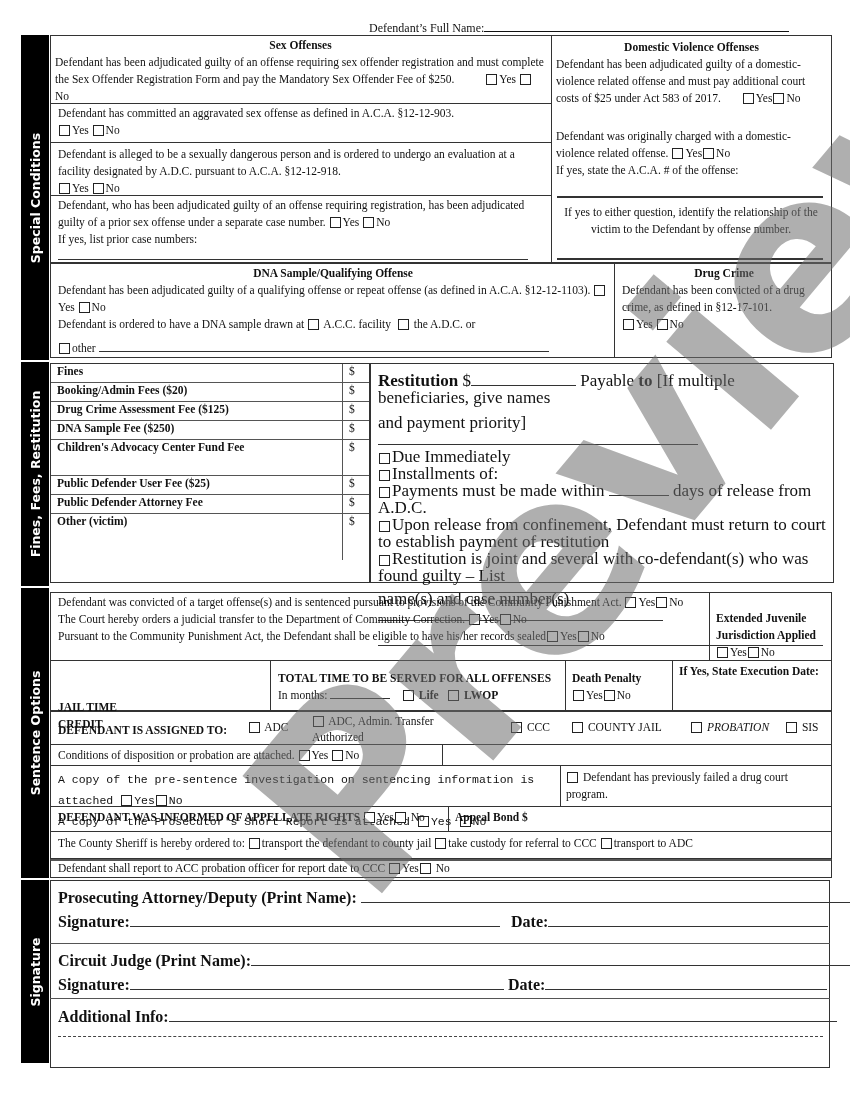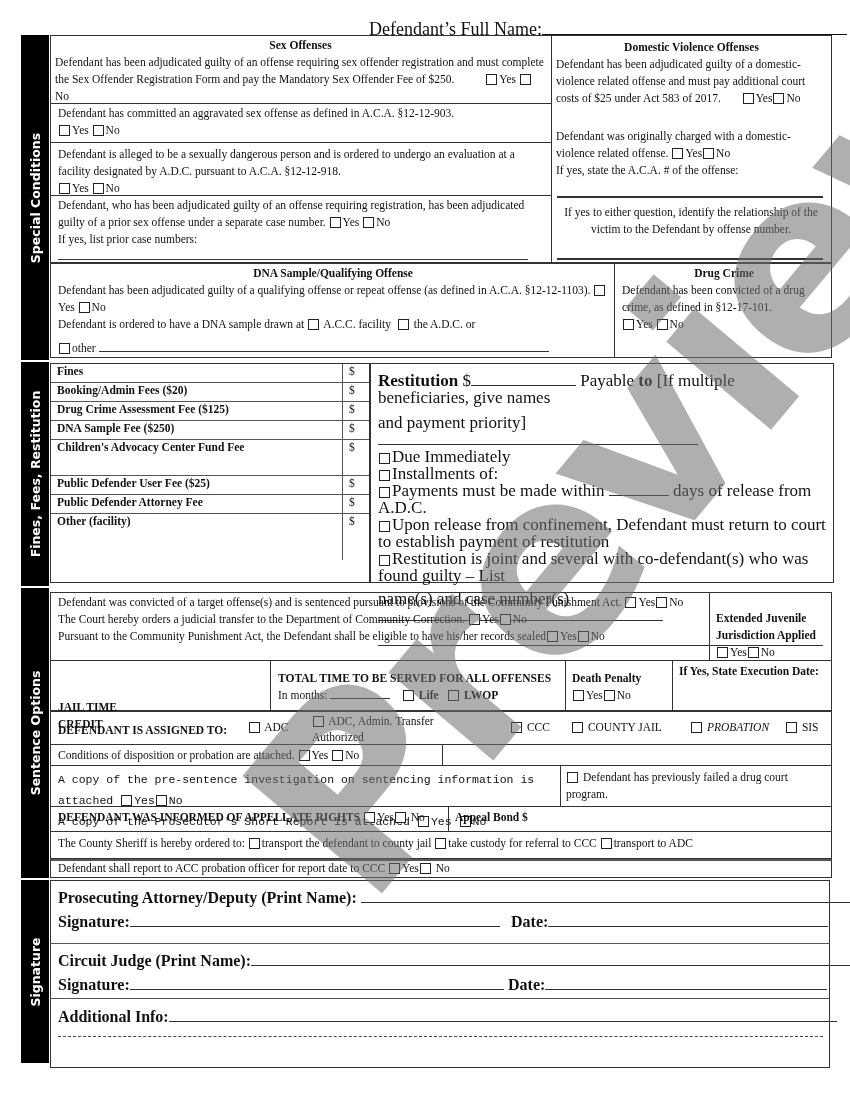--- a/index.html
+++ b/index.html
@@ -1,18 +1,18 @@
 <!DOCTYPE html>
 <html><head>
 <meta charset="utf-8">
 <style>
   html,body{margin:0;padding:0;background:#fff;}
   body{width:850px;height:1100px;position:relative;overflow:hidden;font-family:"Liberation Serif","DejaVu Serif",serif;color:#111;font-size:11.5px;}
   .abs{position:absolute;}
-  .header{left:369px;top:19px;font-size:18px;white-space:nowrap;}
+  .header{left:369px;top:19px;font-size:12px;white-space:nowrap;}
   .header .line{display:inline-block;width:305px;border-bottom:1px solid #111;height:12px;vertical-align:baseline;}
   .sidebar{position:absolute;left:21px;background:#000;color:#fff;width:28px;}
   .sidebar .vlabel{position:absolute;left:50%;top:50%;transform:translate(-50%,-50%) rotate(-90deg);white-space:nowrap;font-family:"DejaVu Sans",sans-serif;font-weight:bold;font-size:12.5px;}
   .box{position:absolute;border:1px solid #333;box-sizing:border-box;}
   .cell{position:absolute;box-sizing:border-box;padding:2px 5px;line-height:17px;}
   .b{font-weight:bold;}
   .center{text-align:center;}
   .cb{display:inline-block;width:11px;height:11px;border:1.3px solid #222;vertical-align:-2px;margin:0 2px 0 1px;box-sizing:border-box;background:#fff;}
   .hl{position:absolute;height:0;border-top:1px solid #333;}
   .vl{position:absolute;width:0;border-left:1px solid #333;}
@@ -120,21 +120,21 @@
         </tr>
     <tr>
           <td>Public Defender User Fee ($25)</td>
           <td class="amt">$</td>
         </tr>
     <tr>
           <td>Public Defender Attorney Fee</td>
           <td class="amt">$</td>
         </tr>
     <tr>
-          <td style="height:44px;border-bottom:none">Other (facility)</td>
+          <td style="height:44px;border-bottom:none">Other (victim)</td>
           <td class="amt" style="border-bottom:none">$</td>
         </tr>
   </tbody>
     </table>
 </div>
 
 <div class="box" style="left:370px;top:363px;width:464px;height:220px;"></div>
 <div class="cell" style="left:373px;top:370px;width:458px;font-size:17px;line-height:17px;">
   <span class="b">Restitution</span> <span>$</span><span class="uline" style="width:105px"></span> <span>Payable</span> <span class="b">to</span> <span>[If multiple beneficiaries, give names</span>
   <div style="margin-top:8px"><span>and payment priority]</span> <span class="uline" style="width:320px"></span></div>

